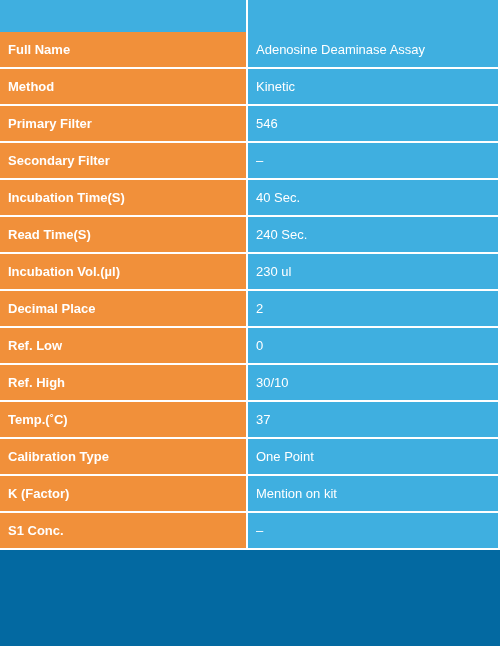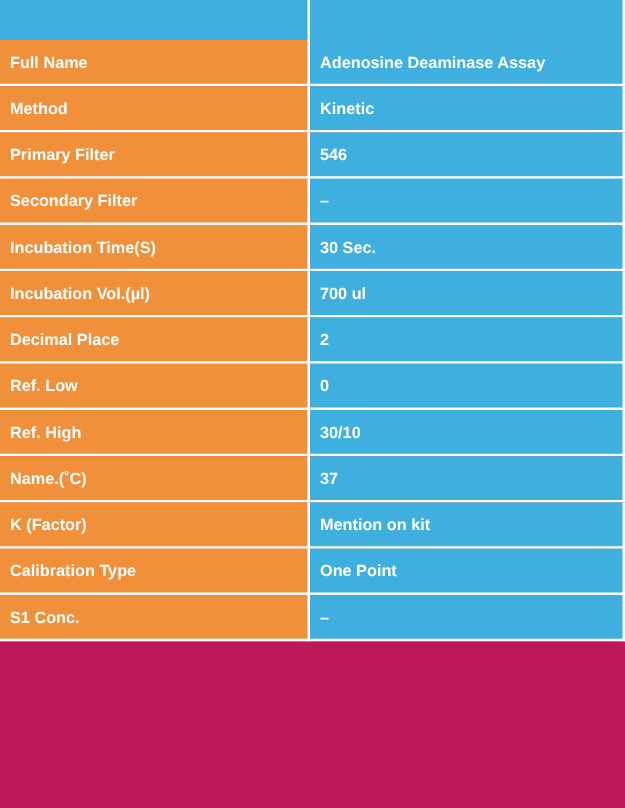--- a/index.html
+++ b/index.html
@@ -12,21 +12,21 @@
     height: 646px;
     overflow: hidden;
     font-family: "Liberation Sans", sans-serif;
   }
 
   #spec-table-viewport {
     position: relative;
     width: 500px;
     height: 646px;
     overflow: hidden;
-    background: #be185d;
+    background: #0369a1;
   }
 
   
   #spec-table-scroll {
     position: absolute;
     left: 0;
     top: -5px;
     width: 500px;
   }
 
@@ -56,21 +56,21 @@
   }
 
   table.spec-table td.cell-label {
     background: #F1903A;
     font-weight: bold;
     border-right: 2px solid #ffffff;
   }
 
   table.spec-table td.cell-value {
     background: #3FAFE0;
-    font-weight: bold;
+    font-weight: normal;
     border-right: 2px solid #ffffff;
   }
 
   
   tr.clip-row td {
     height: 5px;
     border-bottom: 0;
     padding: 0;
     background: #3FAFE0;
   }
@@ -102,49 +102,53 @@
           <tr>
             <td class="cell-label">Primary Filter</td>
             <td class="cell-value">546</td>
           </tr>
           <tr>
             <td class="cell-label">Secondary Filter</td>
             <td class="cell-value">–</td>
           </tr>
           <tr>
             <td class="cell-label">Incubation Time(S)</td>
-            <td class="cell-value">30 Sec.</td>
+            <td class="cell-value">40 Sec.</td>
+          </tr>
+          <tr>
+            <td class="cell-label">Read Time(S)</td>
+            <td class="cell-value">240 Sec.</td>
           </tr>
           <tr>
             <td class="cell-label">Incubation Vol.(µl)</td>
-            <td class="cell-value">700 ul</td>
+            <td class="cell-value">230 ul</td>
           </tr>
           <tr>
             <td class="cell-label">Decimal Place</td>
             <td class="cell-value">2</td>
           </tr>
           <tr>
             <td class="cell-label">Ref. Low</td>
             <td class="cell-value">0</td>
           </tr>
           <tr>
             <td class="cell-label">Ref. High</td>
             <td class="cell-value">30/10</td>
           </tr>
           <tr>
-            <td class="cell-label">Name.(˚C)</td>
+            <td class="cell-label">Temp.(˚C)</td>
             <td class="cell-value">37</td>
+          </tr>
+          <tr>
+            <td class="cell-label">Calibration Type</td>
+            <td class="cell-value">One Point</td>
           </tr>
           <tr>
             <td class="cell-label">K (Factor)</td>
             <td class="cell-value">Mention on kit</td>
-          </tr>
-          <tr>
-            <td class="cell-label">Calibration Type</td>
-            <td class="cell-value">One Point</td>
           </tr>
           <tr>
             <td class="cell-label">S1 Conc.</td>
             <td class="cell-value">–</td>
           </tr>
         </tbody>
     </table>
   </div>
 </div>
 

